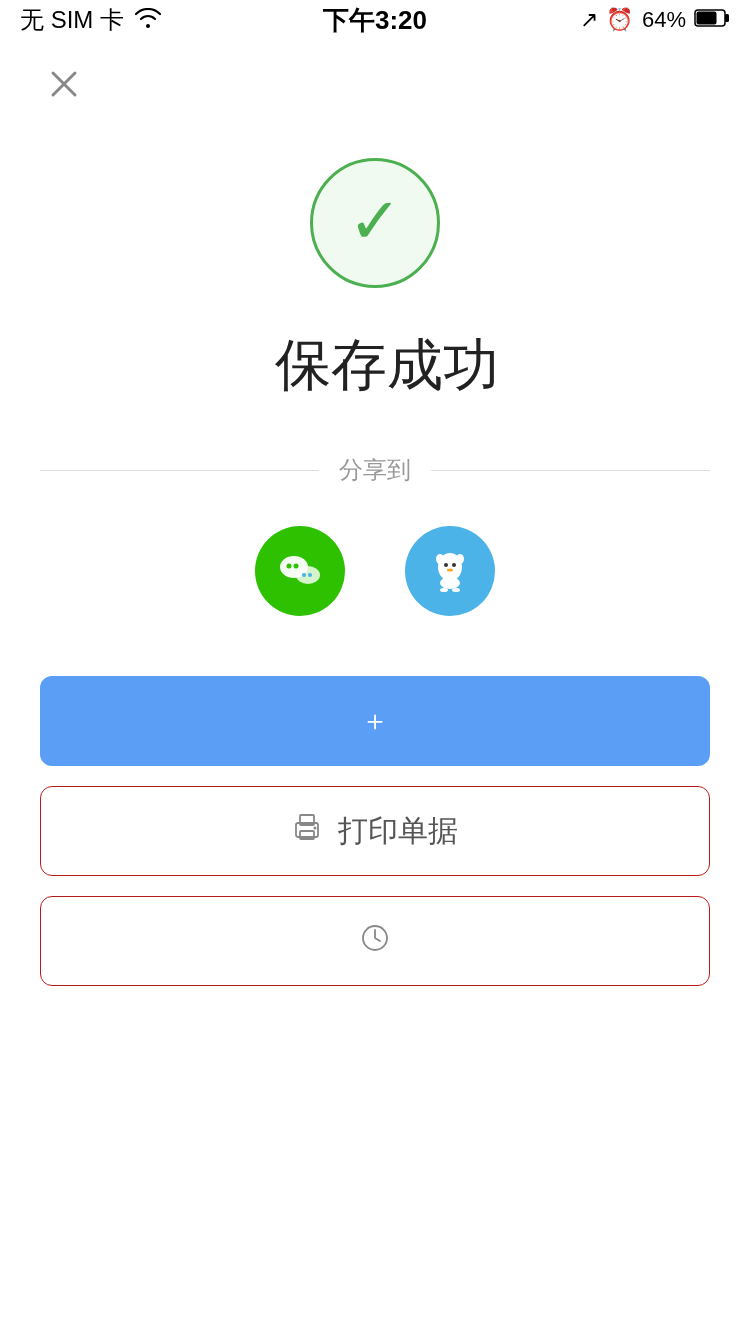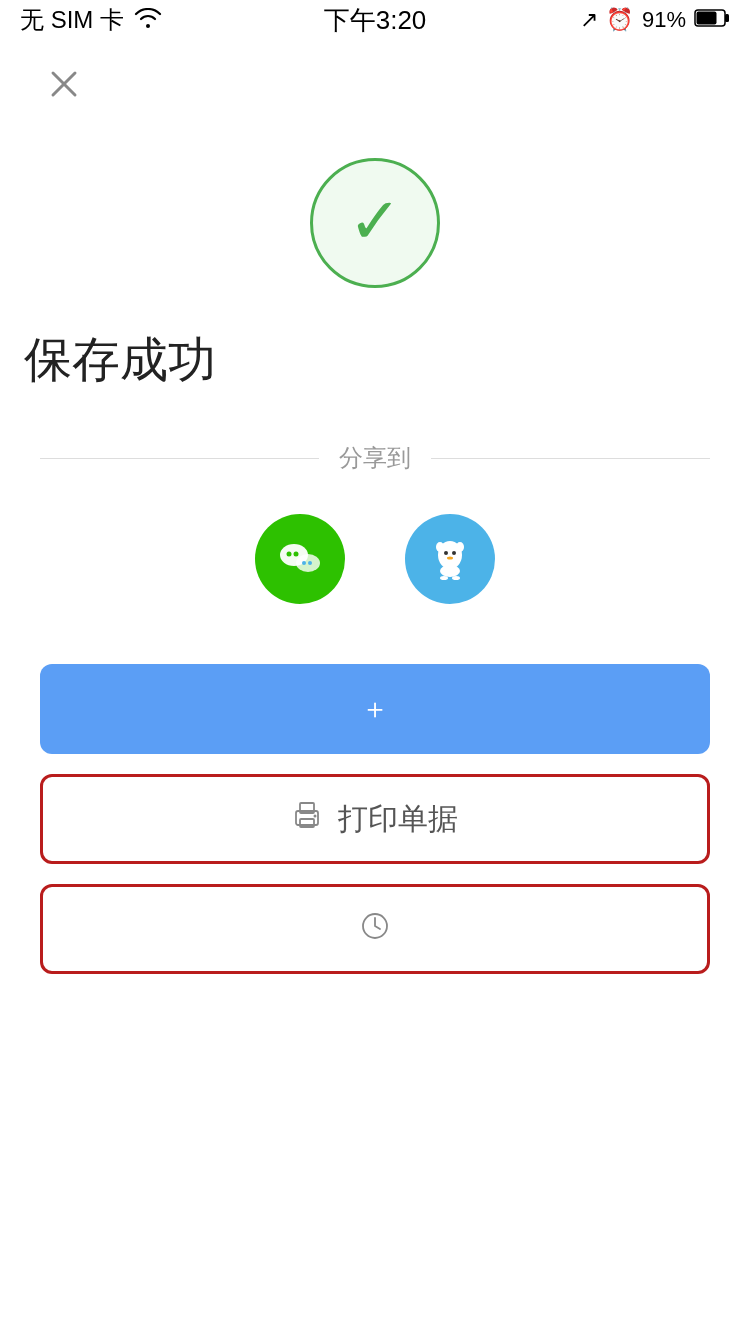--- a/index.html
+++ b/index.html
@@ -26,21 +26,21 @@
     .status-left {
       font-size: 24px;
       color: #000;
       display: flex;
       align-items: center;
       gap: 10px;
     }
     .status-center {
       font-size: 26px;
       color: #000;
-      font-weight: 400;
+      font-weight: 700;
       position: absolute;
       left: 50%;
       transform: translateX(-50%);
     }
     .status-right {
       font-size: 22px;
       color: #000;
       display: flex;
       align-items: center;
       gap: 8px;
@@ -82,22 +82,22 @@
     }
     .checkmark {
       color: #4caf50;
       font-size: 64px;
       line-height: 1;
       margin-top: -4px;
     }
 
     
     .success-title {
-      text-align: left;
-      font-size: 48px;
+      text-align: center;
+      font-size: 56px;
       font-weight: 500;
       color: #222;
       padding: 10px 0 50px;
       margin-left: 24px;
     }
 
     
     .share-section {
       width: 100%;
       padding: 0 40px;
@@ -163,21 +163,21 @@
       font-size: 30px;
       cursor: pointer;
     }
     .btn-primary {
       background: #5b9ef5;
       color: #fff;
     }
     .btn-secondary {
       background: #fff;
       color: #555;
-      border: 3px solid #b91c1c;
+      border: 1px solid #b91c1c;
     }
     .btn-icon {
       font-size: 28px;
     }
   </style>
 </head>
 <body>
 
 <div class="status-bar">
   <div class="status-left">
@@ -187,21 +187,21 @@
         <path d="M14 16a2 2 0 110 4 2 2 0 010-4z" fill="#000"></path>
         <path d="M7 11c1.9-1.9 4.5-3 7-3s5.1 1.1 7 3" stroke="#000" stroke-width="2.2" fill="none" stroke-linecap="round"></path>
         <path d="M2 6C5.3 2.7 9.5 1 14 1s8.7 1.7 12 5" stroke="#000" stroke-width="2.2" fill="none" stroke-linecap="round"></path>
       </svg>
     </span>
   </div>
   <div class="status-center">下午3:20</div>
   <div class="status-right">
     <span>↗</span>
     <span>⏰</span>
-    <span>91%</span>
+    <span>64%</span>
     <span>
       <svg width="36" height="18" viewBox="0 0 36 18">
         <rect x="1" y="1" width="30" height="16" rx="3" stroke="#000" stroke-width="1.5" fill="none"></rect>
         <rect x="31" y="5" width="4" height="8" rx="1.5" fill="#000"></rect>
         <rect x="2.5" y="2.5" width="20" height="13" rx="2" fill="#000"></rect>
       </svg>
     </span>
   </div>
 </div>
 

